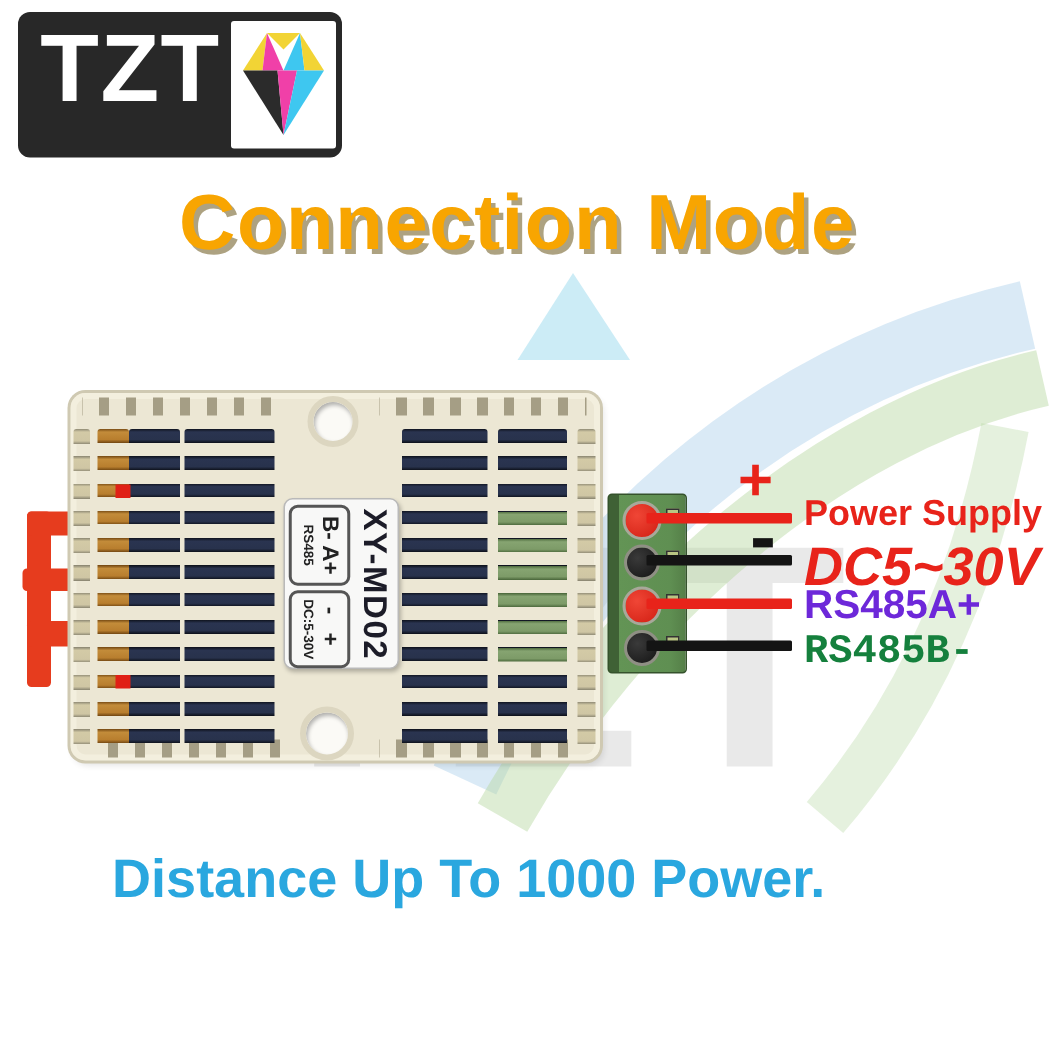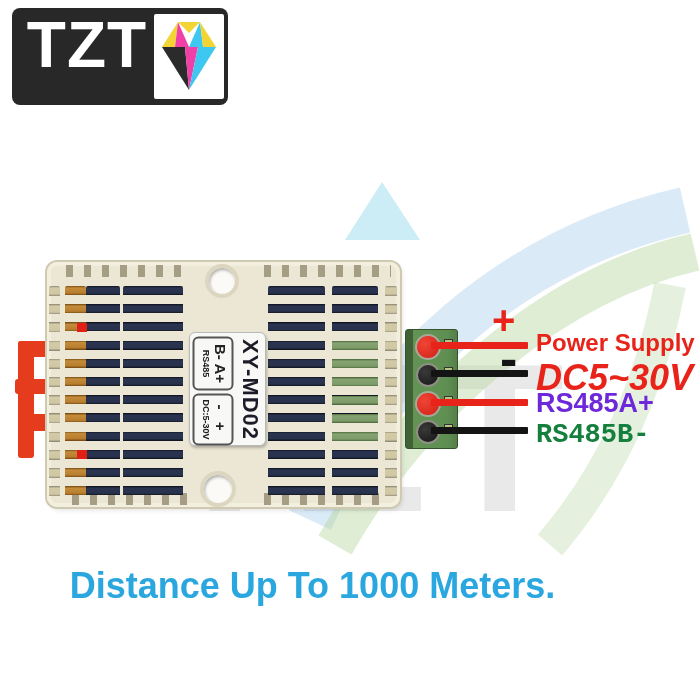--- a/index.html
+++ b/index.html
@@ -139,20 +139,21 @@
         <polygon points="20,4 42,4 31,15" fill="#F2D435"></polygon>
         <polygon points="42,4 31,29 45,29" fill="#3EC7F0"></polygon>
         <polygon points="42,4 45,29 58,29" fill="#F2D435"></polygon>
         <polygon points="4,29 27,29 31,72" fill="#2b2b2b"></polygon>
         <polygon points="27,29 40,29 31,72" fill="#F040A8"></polygon>
         <polygon points="40,29 58,29 31,72" fill="#3EC7F0"></polygon>
       </svg>
     </div>
   </div>
 
+  <div class="title">Connection Mode</div>
 
   <div class="clip clip-spine"></div>
   <div class="clip clip-arm-top"></div>
   <div class="clip clip-arm-mid"></div>
   <div class="clip clip-arm-bot"></div>
 
   <div class="module">
     <div class="teeth t-tl"></div>
     <div class="teeth t-tr"></div>
     <div class="teeth t-bl"></div>
@@ -204,16 +205,16 @@
 
   <div class="sym sym0" style="color: rgb(232, 35, 26);">+</div>
   <div class="sym sym1" style="color: rgb(20, 20, 20);">-</div>
 
   <div class="tlabel tl0" style="color: rgb(232, 35, 26);">Power Supply</div>
   <div class="tlabel tl1" style="color: rgb(232, 35, 26);">DC5~30V</div>
   <div class="tlabel tl2" style="color: #6d28d9;">RS485A+</div>
   <div class="tlabel tl3" style="color: #15803d; font-family: Liberation Mono, monospace;">RS485B-</div>
 
   <div class="footer">
-    <div>Distance Up To 1000 Meters.</div>
+    <div>Distance Up To 1000 Power.</div>
   </div>
 
 </div>
 
 </body></html>

